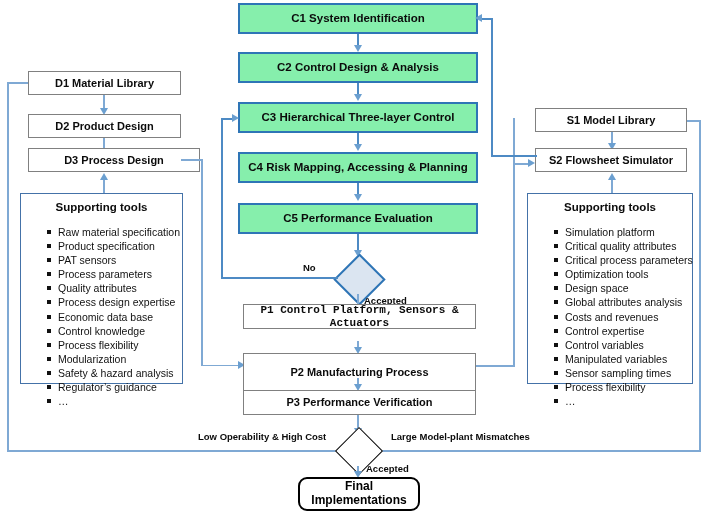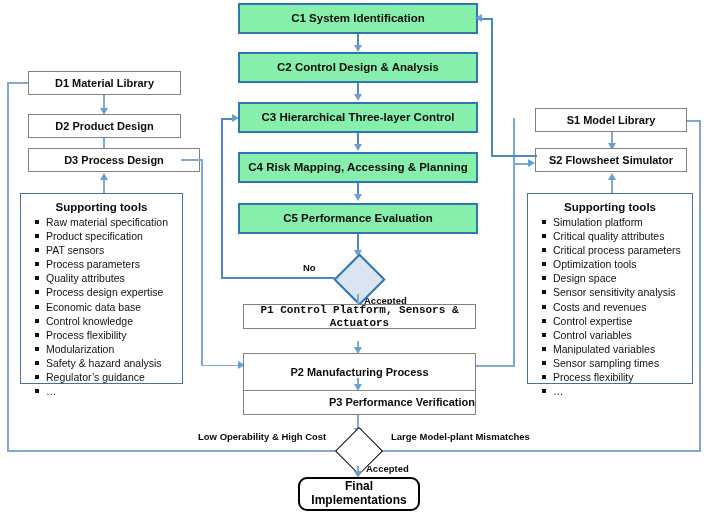--- a/index.html
+++ b/index.html
@@ -13,21 +13,21 @@
   .c-box{background:#86efac;border:2px solid #2e75b6;font-size:11.5px;color:#0b0b0b;
          box-shadow:0 0 0 0 transparent;}
   
   .g-box{background:#ffffff;border:1.5px solid #808080;font-size:11px;color:#0b0b0b;}
   
   .r-box{background:#ffffff;border:2px solid #000000;border-radius:9px;font-size:12px;color:#000;}
 
   
   .panel{position:absolute;box-sizing:border-box;background:#ffffff;border:1.5px solid #4472a8;}
   .panel .p-title{text-align:center;font-weight:bold;font-size:11.5px;color:#0b0b0b;margin:7px 0 2px 0;}
-  .panel ul{list-style:none;margin:0;padding:0 0 0 14px;}
+  .panel ul{list-style:none;margin:12px;padding:0 0 0 14px;}
   .panel li{font-size:10.5px;color:#111;line-height:14.1px;white-space:nowrap;position:relative;padding-left:11px;}
   .panel li:before{content:"";position:absolute;left:0;top:5px;width:4px;height:4px;background:#111;}
 
   
   .diamond{position:absolute;}
   .diamond.blue{background:#dbe5f1;border:2px solid #2e75b6;transform:rotate(45deg);}
   .diamond.white{background:#ffffff;border:1.8px solid #000000;transform:rotate(45deg);}
 
   
   .ln{position:absolute;background:#7fa9d4;}
@@ -148,21 +148,21 @@
   </div>
   <div class="ln v" style="left:357px;top:341px;height:8px;"></div>
   <div class="arw down" style="left:353.5px;top:347px;"></div>
 
   <div class="node g-box" style="left:243px;top:353px;width:233px;height:38px;">
     <span>P2 Manufacturing Process</span>
   </div>
   <div class="ln v" style="left:357px;top:378px;height:8px;"></div>
   <div class="arw down" style="left:353.5px;top:384px;"></div>
 
-  <div class="node g-box" style="left:243px;top:390px;width:233px;height:25px;justify-content:flex-end;">
+  <div class="node g-box" style="left:243px;top:390px;width:233px;height:25px;">
     <span>P3 Performance Verification</span>
   </div>
   <div class="ln v" style="left:357px;top:415px;height:18px;"></div>
   <div class="arw down" style="left:353.5px;top:428px;"></div>
 
   <div class="ln h" style="left:476px;top:365px;width:39px;"></div>
   <div class="ln v" style="left:513px;top:118px;height:247px;"></div>
 
   <div class="diamond white" style="left:342px;top:434px;width:32px;height:32px;"></div>
   <div class="lbl" style="left:198px;top:431px;">Low Operability &amp; High Cost</div>
@@ -199,21 +199,21 @@
   <div class="arw up" style="left:607.5px;top:173px;"></div>
 
   <div class="panel" style="left:527px;top:193px;width:166px;height:191px;">
     <div class="p-title">Supporting tools</div>
     <ul>
       <li>Simulation platform</li>
       <li>Critical quality attributes</li>
       <li>Critical process parameters</li>
       <li>Optimization tools</li>
       <li>Design space</li>
-      <li>Sensor sensitivity analysis</li>
+      <li>Global attributes analysis</li>
       <li>Costs and revenues</li>
       <li>Control expertise</li>
       <li>Control variables</li>
       <li>Manipulated variables</li>
       <li>Sensor sampling times</li>
       <li>Process flexibility</li>
       <li>…</li>
     </ul>
   </div>
 

